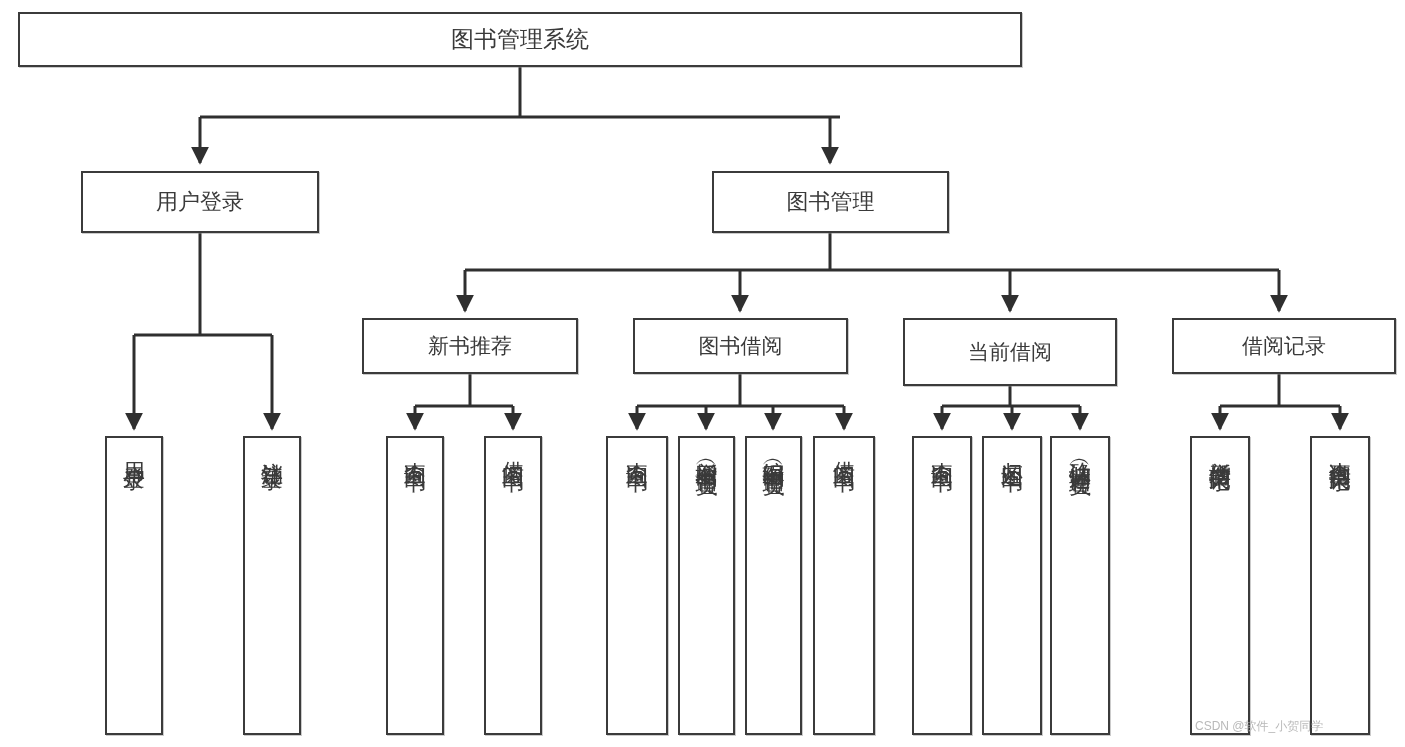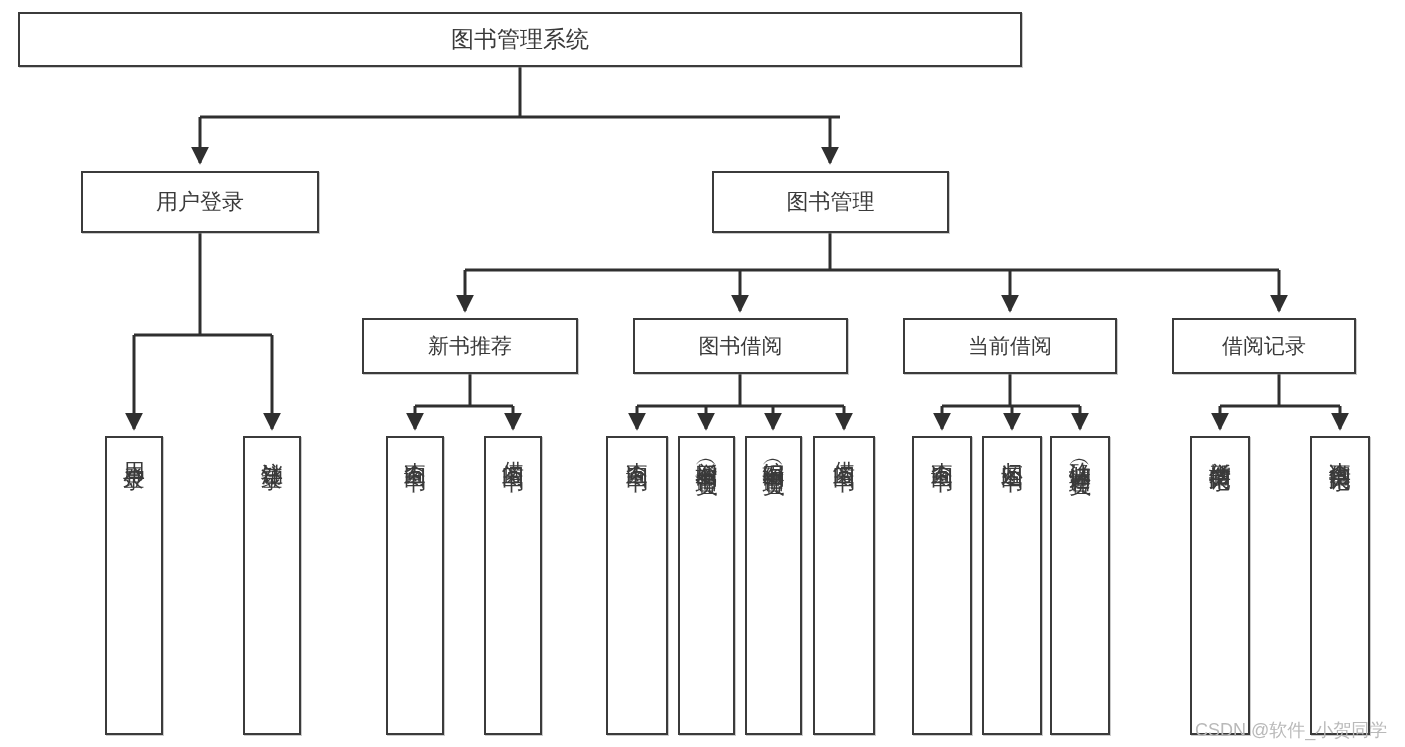--- a/index.html
+++ b/index.html
@@ -58,21 +58,21 @@
     writing-mode: vertical-rl;
     text-orientation: upright;
     font-size: 22px;
     letter-spacing: 3px;
     line-height: 1;
   }
   .node.leaf.tall-text .node-label { letter-spacing: 2px; }
   .watermark {
     position: absolute;
     color: #b9b9b9;
-    font-size: 18px;
+    font-size: 12px;
     white-space: nowrap;
     user-select: none;
   }
 </style>
 </head>
 <body>
 
 <div id="diagram-root" style="background: rgb(255, 255, 255);">
 
   <svg id="edge-layer" viewBox="0 0 1405 747" width="1405" height="747" xmlns="http://www.w3.org/2000/svg">
@@ -135,24 +135,24 @@
   <div class="node level-1" style="left: 712px; top: 171px; width: 237px; height: 62px; border-color: rgb(59, 59, 59); background: rgb(255, 255, 255); justify-content: center;">
     <span class="node-label" style="color: rgb(58, 58, 58);">图书管理</span>
   </div>
 
   <div class="node level-2" style="left: 362px; top: 318px; width: 216px; height: 56px; border-color: rgb(59, 59, 59); background: rgb(255, 255, 255);">
     <span class="node-label" style="color: rgb(58, 58, 58);">新书推荐</span>
   </div>
   <div class="node level-2" style="left: 633px; top: 318px; width: 215px; height: 56px; border-color: rgb(59, 59, 59); background: rgb(255, 255, 255);">
     <span class="node-label" style="color: rgb(58, 58, 58);">图书借阅</span>
   </div>
-  <div class="node level-2" style="left: 903px; top: 318px; width: 214px; height: 56px; border-color: rgb(59, 59, 59); background: rgb(255, 255, 255);">
+  <div class="node level-2" style="left: 903px; top: 318px; width: 214px; height: 68px; border-color: rgb(59, 59, 59); background: rgb(255, 255, 255);">
     <span class="node-label" style="color: rgb(58, 58, 58);">当前借阅</span>
   </div>
-  <div class="node level-2" style="left: 1172px; top: 318px; width: 184px; height: 56px; border-color: rgb(59, 59, 59); background: rgb(255, 255, 255);">
+  <div class="node level-2" style="left: 1172px; top: 318px; width: 224px; height: 56px; border-color: rgb(59, 59, 59); background: rgb(255, 255, 255);">
     <span class="node-label" style="color: rgb(58, 58, 58);">借阅记录</span>
   </div>
 
   <div class="node leaf" style="left: 105px; top: 436px; width: 58px; height: 299px; border-color: rgb(59, 59, 59); background: rgb(255, 255, 255);">
     <span class="node-label" style="color: rgb(58, 58, 58);">用户登录</span>
   </div>
   <div class="node leaf" style="left: 243px; top: 436px; width: 58px; height: 299px; border-color: rgb(59, 59, 59); background: rgb(255, 255, 255);">
     <span class="node-label" style="color: rgb(58, 58, 58);">注销登录</span>
   </div>
   <div class="node leaf" style="left: 386px; top: 436px; width: 58px; height: 299px; border-color: rgb(59, 59, 59); background: rgb(255, 255, 255);">

